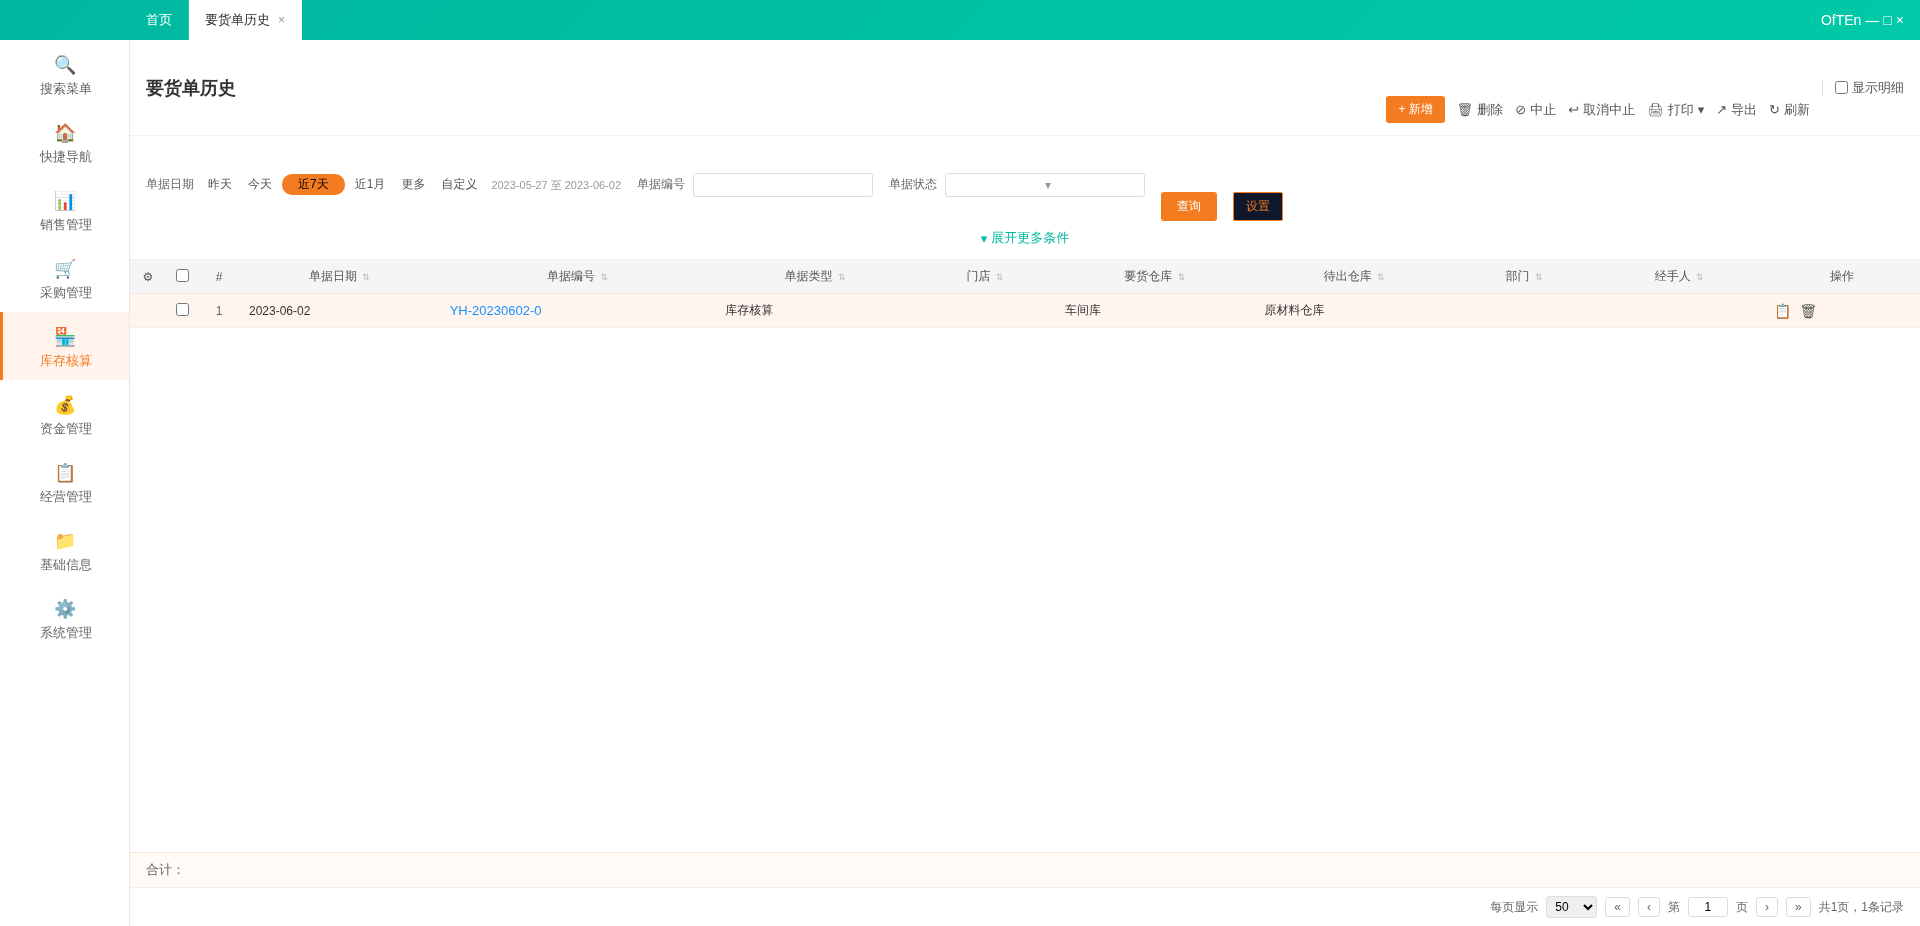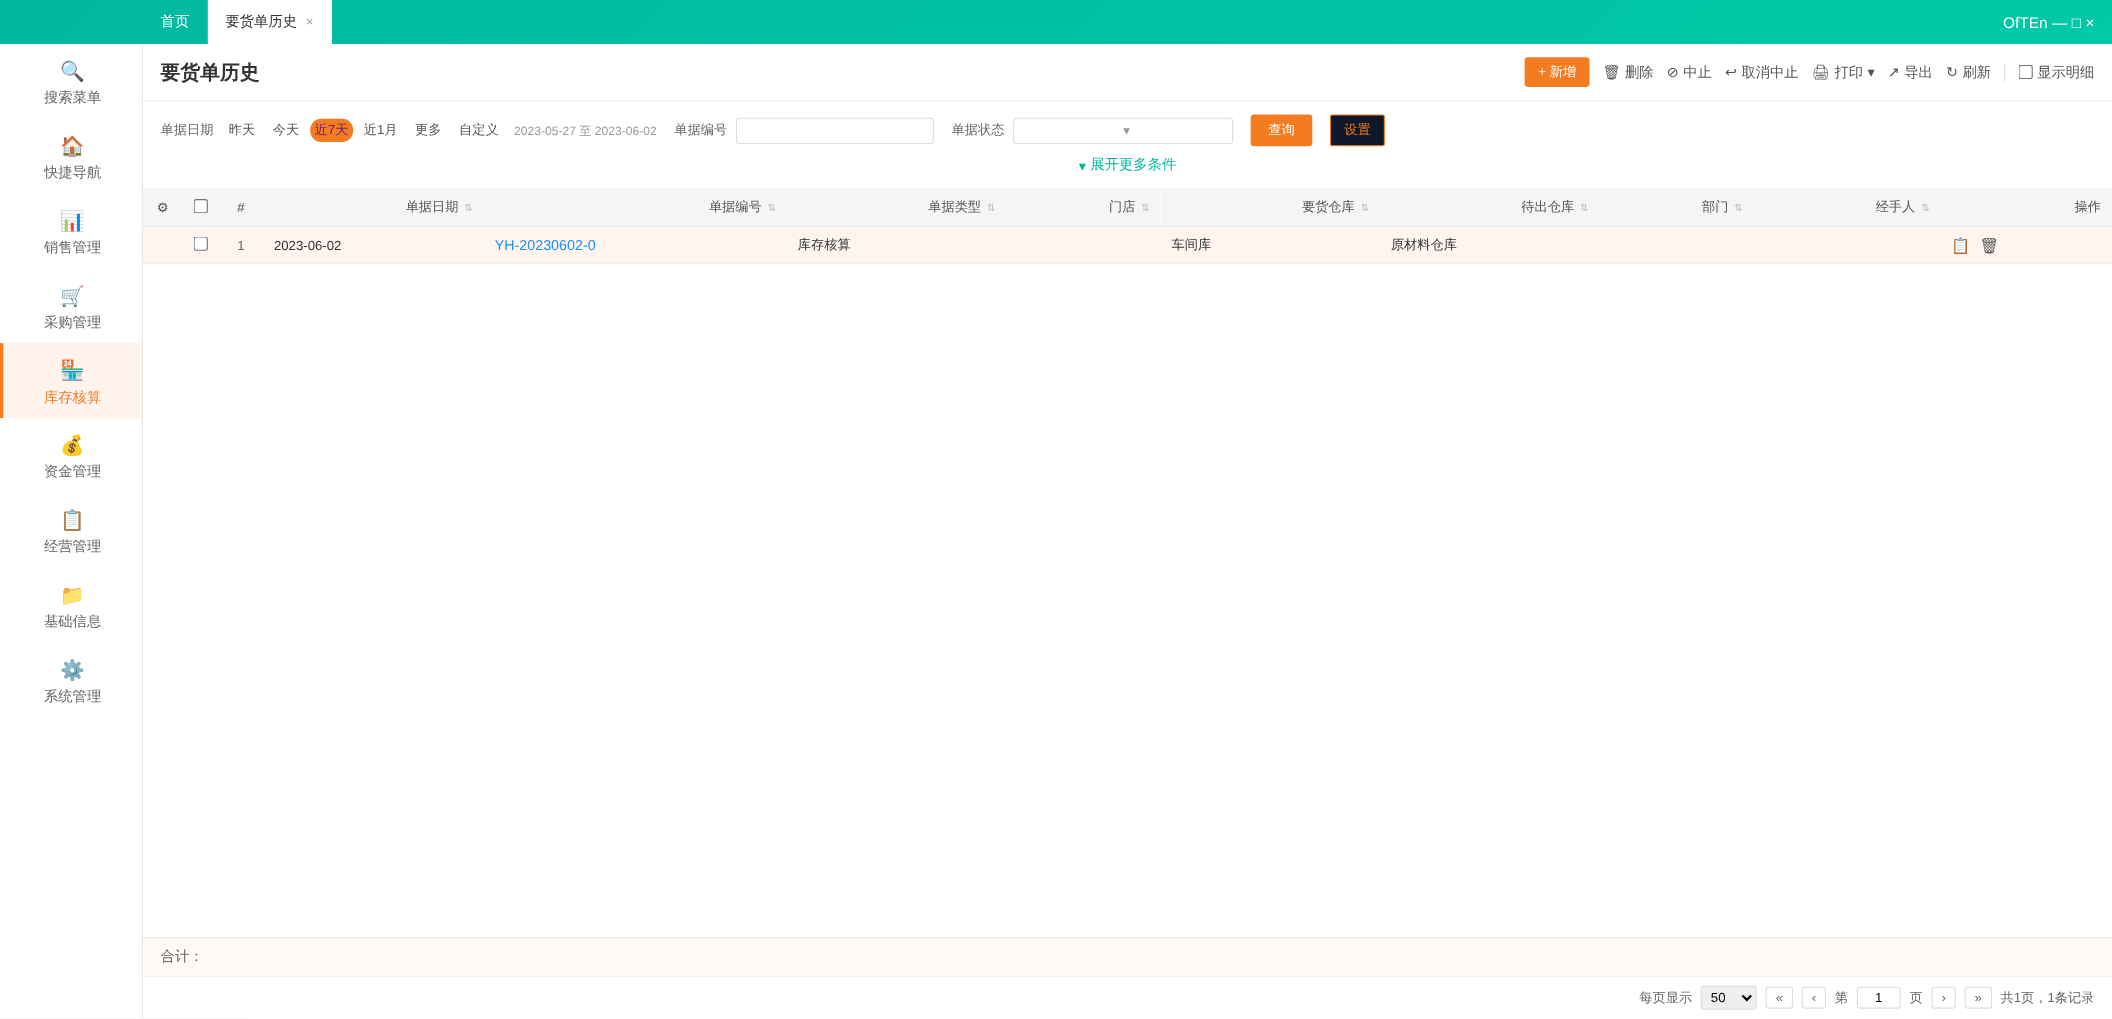--- a/index.html
+++ b/index.html
@@ -110,20 +110,21 @@
       gap: 12px;
     }
     .toolbar-btn {
       display: flex;
       align-items: center;
       gap: 4px;
       cursor: pointer;
       color: #555;
       font-size: 12px;
       white-space: nowrap;
+      margin-top: 44px;
     }
     .toolbar-btn.primary {
       background: #f47c20;
       color: #fff;
       padding: 5px 12px;
       border-radius: 3px;
       border: none;
     }
     .toolbar-divider { width: 1px; height: 16px; background: #ddd; }
     .display-detail {
@@ -161,23 +162,23 @@
     }
     .date-opt {
       padding: 2px 6px;
       cursor: pointer;
       color: #555;
       font-size: 12px;
       border-radius: 3px;
     }
     .date-opt.active {
       background: #f47c20;
-      color: #701a75;
+      color: #000000;
       border-radius: 10px;
-      padding: 2px 4px;
+      padding: 2px 16px;
     }
     .date-range {
       font-size: 11px;
       color: #999;
       margin-top: 2px;
     }
     .filter-input {
       border: 1px solid #ddd;
       border-radius: 3px;
       padding: 4px 8px;
@@ -214,21 +215,21 @@
     }
     table {
       width: 100%;
       border-collapse: collapse;
     }
     thead tr {
       background: #f5f5f5;
     }
     th {
       padding: 8px 10px;
-      text-align: right;
+      text-align: center;
       font-weight: normal;
       color: #555;
       font-size: 12px;
       border-bottom: 1px solid #e8e8e8;
       white-space: nowrap;
       position: relative;
     }
     th .sort-arrows { font-size: 9px; color: #bbb; margin-left: 2px; }
     td {
       padding: 8px 10px;

